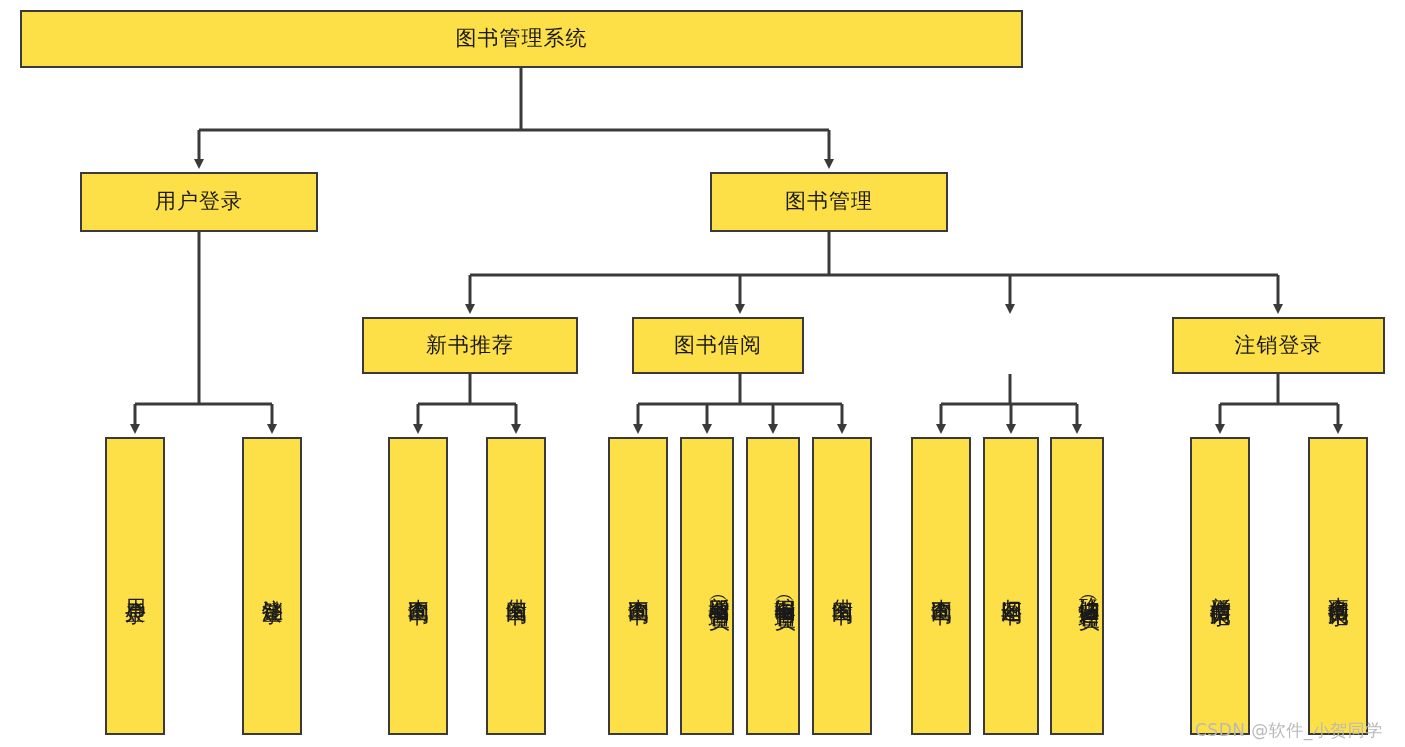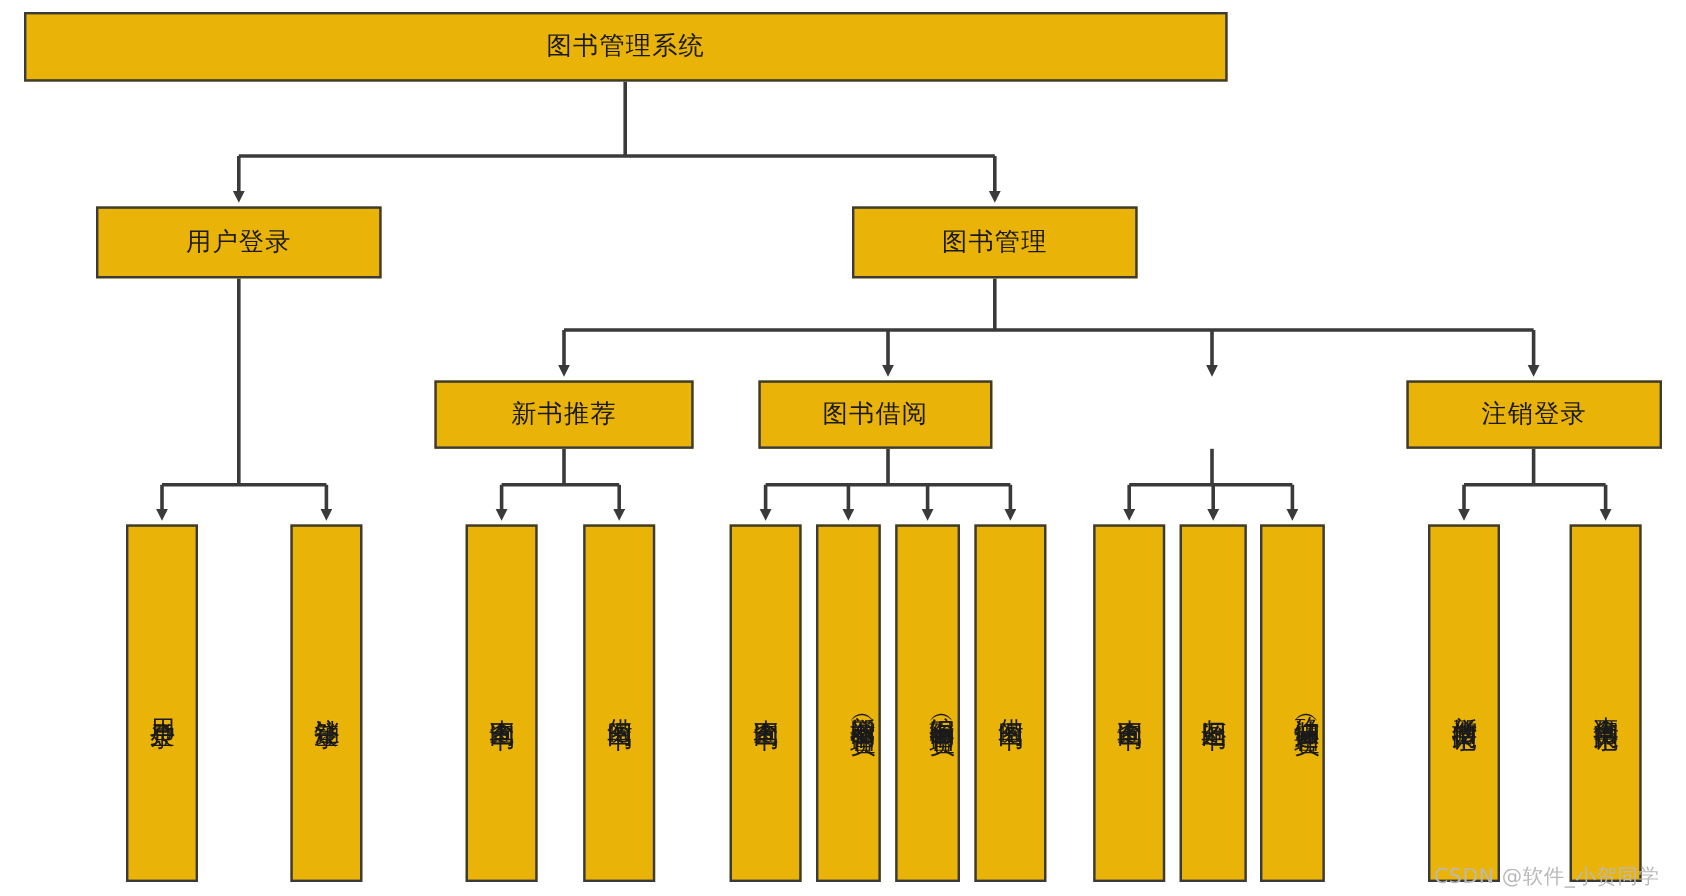--- a/index.html
+++ b/index.html
@@ -22,21 +22,21 @@
     left: 0;
     top: 0;
     width: 1405px;
     height: 747px;
     pointer-events: none;
   }
   .node {
     position: absolute;
     box-sizing: border-box;
     border: 2px solid #3a3a3a;
-    background: #eab308;
+    background: #fde047;
     display: flex;
     align-items: center;
     justify-content: center;
     color: #1a1a1a;
   }
   .node.horiz {
     font-size: 21px;
     letter-spacing: 1px;
     line-height: 1.2;
   }
@@ -130,21 +130,21 @@
       <path d="M1338,404 L1338,425" marker-end="url(#arrow)"></path>
     </g>
   </svg>
 
   <div class="node horiz" style="left:20px; top:10px; width:1003px; height:58px;">图书管理系统</div>
 
   <div class="node horiz" style="left:80px; top:172px; width:238px; height:60px;">用户登录</div>
   <div class="node horiz" style="left:710px; top:172px; width:238px; height:60px;">图书管理</div>
 
   <div class="node horiz" style="left:362px; top:317px; width:216px; height:57px;">新书推荐</div>
-  <div class="node horiz" style="left:632px; top:317px; width:195px; height:57px;">图书借阅</div>
+  <div class="node horiz" style="left:632px; top:317px; width:172px; height:57px;">图书借阅</div>
   <div class="node horiz" style="left:1172px; top:317px; width:213px; height:57px;">注销登录</div>
 
   <div class="node vert centered" style="left:105px; top:437px; width:60px; height:298px;">用户登录</div>
   <div class="node vert centered" style="left:242px; top:437px; width:60px; height:298px;">注销登录</div>
 
   <div class="node vert centered" style="left:388px; top:437px; width:60px; height:298px;">查询图书</div>
   <div class="node vert centered" style="left:486px; top:437px; width:60px; height:298px;">借阅图书</div>
 
   <div class="node vert centered" style="left:608px; top:437px; width:60px; height:298px;">查询图书</div>
   <div class="node vert" style="left:680px; top:437px; width:54px; height:298px;">新增图书（管理员）</div>

